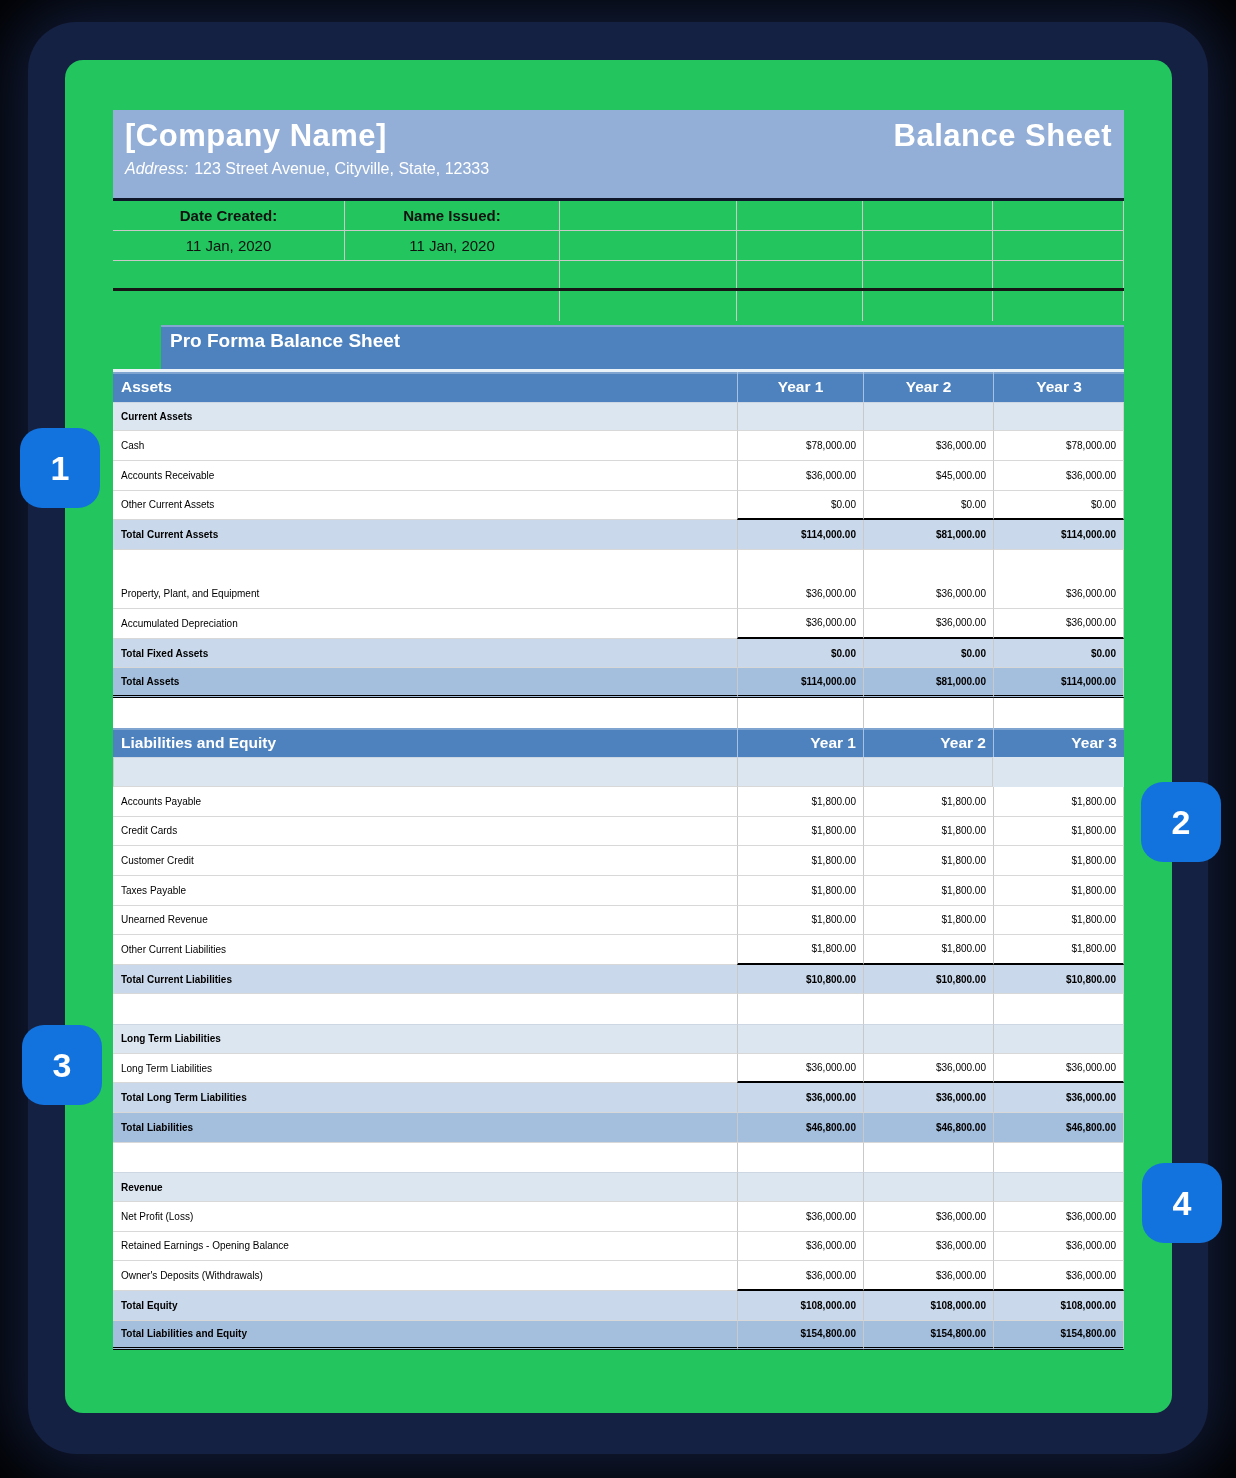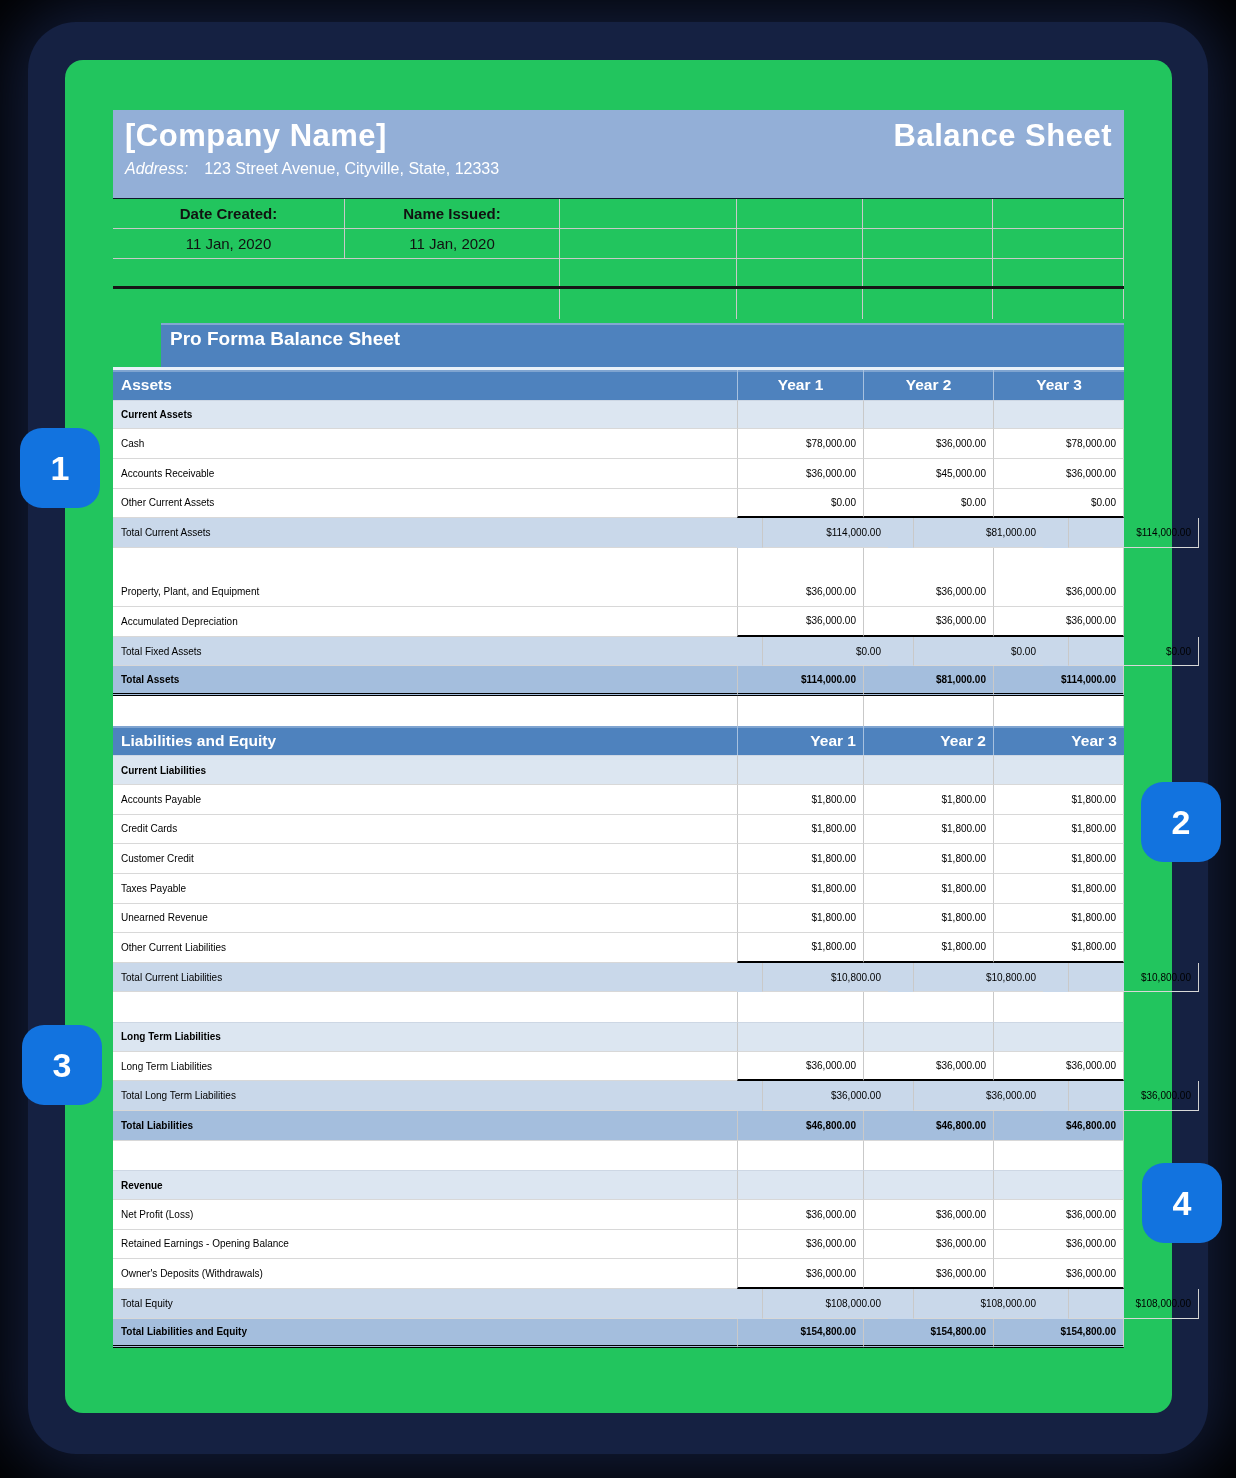--- a/index.html
+++ b/index.html
@@ -16,24 +16,24 @@
     position:absolute; left:65px; top:60px; width:1107px; height:1353px;
     background:#22c55e; border-radius:18px;
   }
   .content { position:absolute; left:48px; top:50px; width:1011px; }
 
   
   .band-header { height:88px; background:#93AFD7; color:#fff; padding:8px 12px 0 12px; }
   .band-row1 { display:flex; justify-content:space-between; align-items:flex-start; }
   .company-name, .doc-title { font-size:31px; font-weight:bold; letter-spacing:.5px; }
   .address-line { font-size:16px; margin-top:6px; }
-  .address-line .lbl { font-style:italic; margin-right:16px; }
-
-  
-  .datetable { border-top:1px solid #0f172a; }
+  .address-line .lbl { font-style:italic; margin-right:6px; }
+
+  
+  .datetable { border-top:3px solid #0f172a; }
   .drow { display:grid; grid-template-columns:232px 215px 177px 126px 130px 131px; height:30px; }
   .drow .dc {
     border-right:1px solid #c9c9c9; border-bottom:1px solid #c9c9c9;
     display:flex; align-items:center; justify-content:center; font-size:15px; color:#111;
   }
   .drow .dc.bold { font-weight:bold; }
   .dc.span2 { grid-column:span 2; }
   .drow.thickline { border-bottom:3px solid #161616; }
   .drow.thickline .dc, .drow.lastrow .dc { border-bottom:none; }
 
@@ -57,21 +57,21 @@
   .row.colheader .c { border-bottom:none; box-shadow:inset 0 2px 0 rgba(255,255,255,.28); }
   .row.colheader .c.y { border-left:1px solid rgba(255,255,255,.5); }
   .row.colheader .c:last-child { border-right:none; }
   .row.colheader.center .c.y { justify-content:center; padding-right:0; }
   .row.colheader.right .c.y { justify-content:flex-end; padding-right:7px; }
 
   .row.subheader { background:#DCE6F1; font-weight:bold; }
   .row.subheader .c { border-top:1px solid #cdd7e4; }
   .row.data { background:#fff; }
   .row.data.pretotal .c.y { border-bottom:2px solid #000; }
-  .row.subtotal { background:#C9D8EA; font-weight:normal;gap:25px; }
+  .row.subtotal { background:#C9D8EA; font-weight:bold; }
   .row.grandtotal { background:#A4BEDD; font-weight:bold; }
   .row.grandtotal.dbl .c { border-bottom:3px double #000; }
   .row.spacer .c { border-bottom:none; background:#fff; }
 
   
   .badge {
     position:absolute; width:80px; height:80px; background:#1273DF; border-radius:22px;
     display:flex; align-items:center; justify-content:center;
     color:#fff; font-size:34px; font-weight:bold; cursor:pointer;
   }
@@ -218,21 +218,20 @@
       </div>
 
       <div class="row colheader right">
         <div class="c label">Liabilities and Equity</div>
         <div class="c y">Year 1</div>
         <div class="c y">Year 2</div>
         <div class="c y">Year 3</div>
       </div>
 
       <div class="row subheader">
-        <div class="c label">Current Liabilities</div>
         <div class="c y"></div>
         <div class="c y"></div>
         <div class="c y"></div>
       </div>
 
       <div class="row data">
         <div class="c label">Accounts Payable</div>
         <div class="c y">$1,800.00</div>
         <div class="c y">$1,800.00</div>
         <div class="c y">$1,800.00</div>

